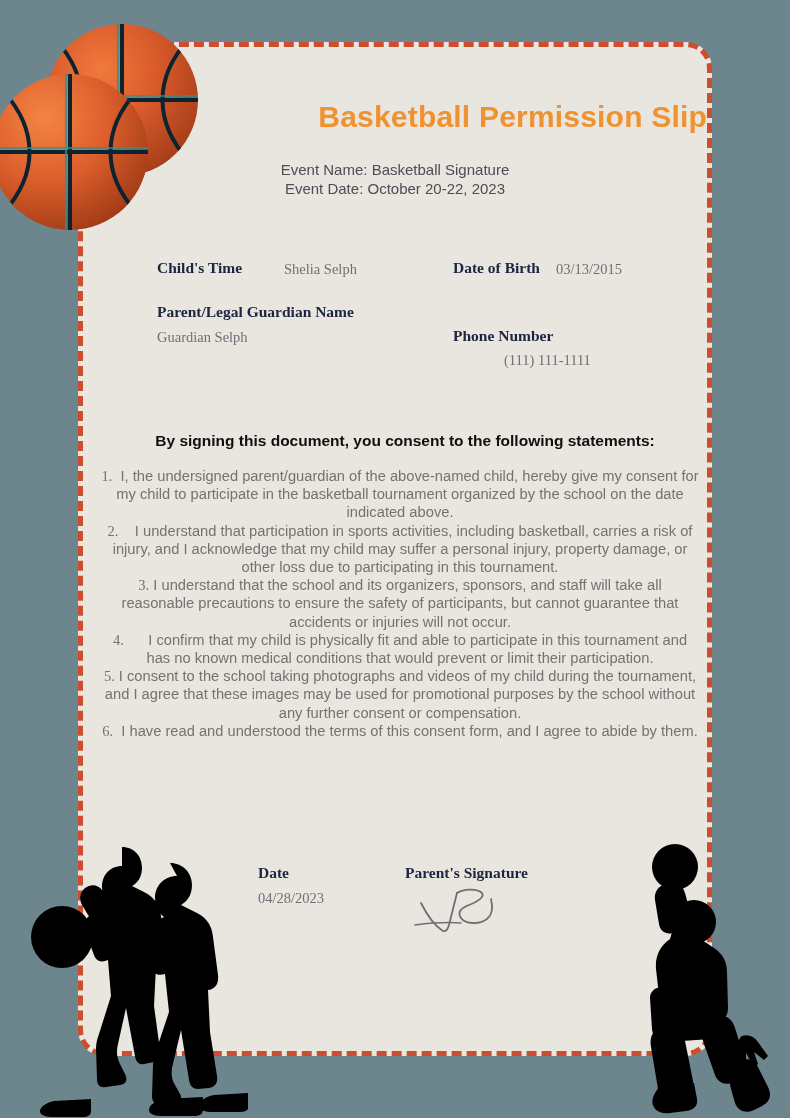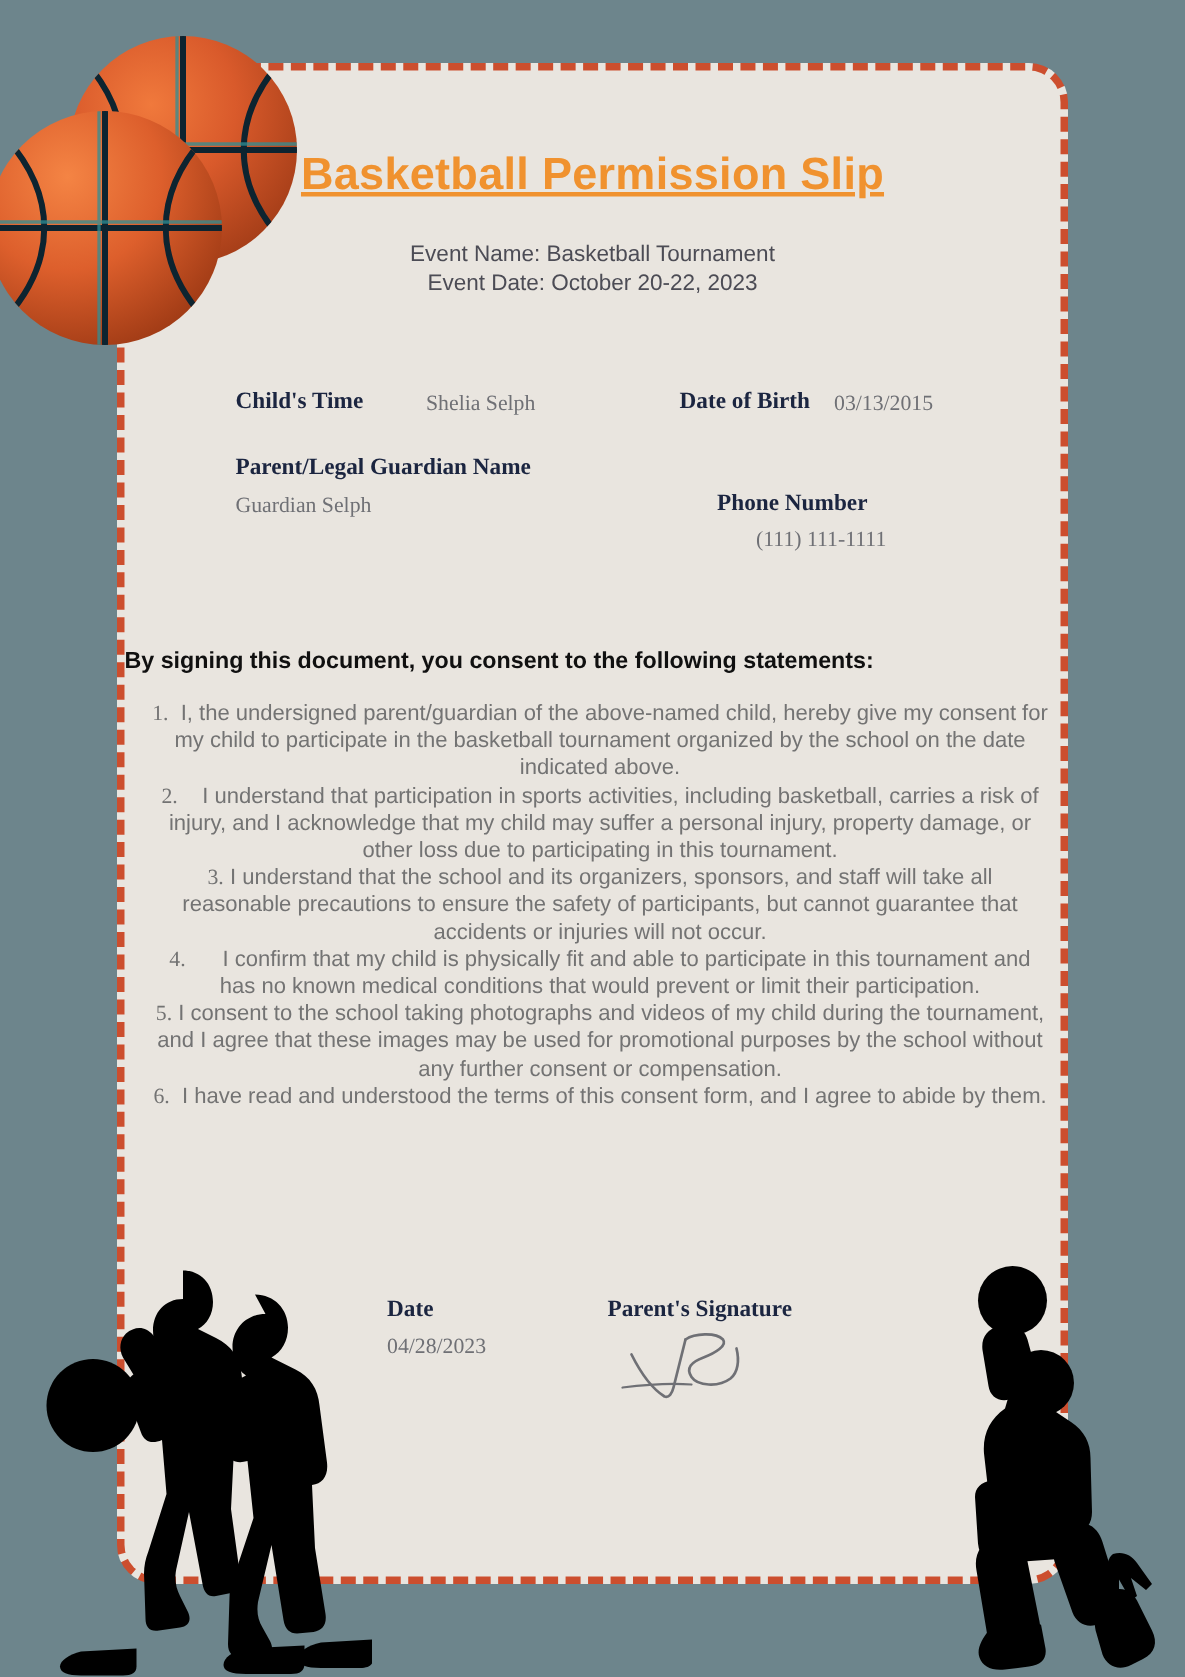--- a/index.html
+++ b/index.html
@@ -36,26 +36,25 @@
     width: 100%;
     height: 100%;
   }
 
   
   #title {
     position: absolute;
     top: 53px;
     left: 0;
     width: 100%;
-    text-align: center;
+    text-align: right;
     font-size: 30px;
     font-weight: bold;
     color: #f0922f;
     letter-spacing: 0.2px;
-    text-decoration: underline;
   }
 
   
   #event-block {
     position: absolute;
     top: 114px;
     left: 0;
     width: 100%;
     text-align: center;
     font-size: 15px;
@@ -79,30 +78,30 @@
     color: #6f7075;
     white-space: nowrap;
   }
 
   #lbl-child   { left: 74px;  top: 212px; }
   #val-child   { left: 201px; top: 214px; }
   #lbl-dob     { left: 370px; top: 212px; text-align: center; }
   #val-dob     { left: 473px; top: 214px; }
   #lbl-parent  { left: 74px;  top: 256px; }
   #val-parent  { left: 74px;  top: 282px; }
-  #lbl-phone   { left: 370px; top: 280px; margin-left: 25px; }
+  #lbl-phone   { left: 370px; top: 280px; }
   #val-phone   { left: 392px; top: 305px; margin-left: 29px; }
 
   
   #consent-heading {
     position: absolute;
     top: 385px;
-    left: 0;
+    left: 10px;
     width: 100%;
-    text-align: left;
+    text-align: center;
     font-size: 15.5px;
     font-weight: bold;
     color: #101010;
   }
   #consent-list {
     position: absolute;
     top: 420px;
     left: 18px;
     width: 598px;
     margin: 0;
@@ -188,21 +187,21 @@
 </style>
 </head>
 <body>
 
 <div id="card">
   <div class="inner">
 
     <div id="title">Basketball Permission Slip</div>
 
     <div id="event-block">
-      <div>Event Name: Basketball Tournament</div>
+      <div>Event Name: Basketball Signature</div>
       <div>Event Date: October 20-22, 2023</div>
     </div>
 
     <div class="fld-label" id="lbl-child">Child's Time</div>
     <div class="fld-value" id="val-child">Shelia Selph</div>
 
     <div class="fld-label" id="lbl-dob">Date of Birth</div>
     <div class="fld-value" id="val-dob">03/13/2015</div>
 
     <div class="fld-label" id="lbl-parent">Parent/Legal Guardian Name</div>

